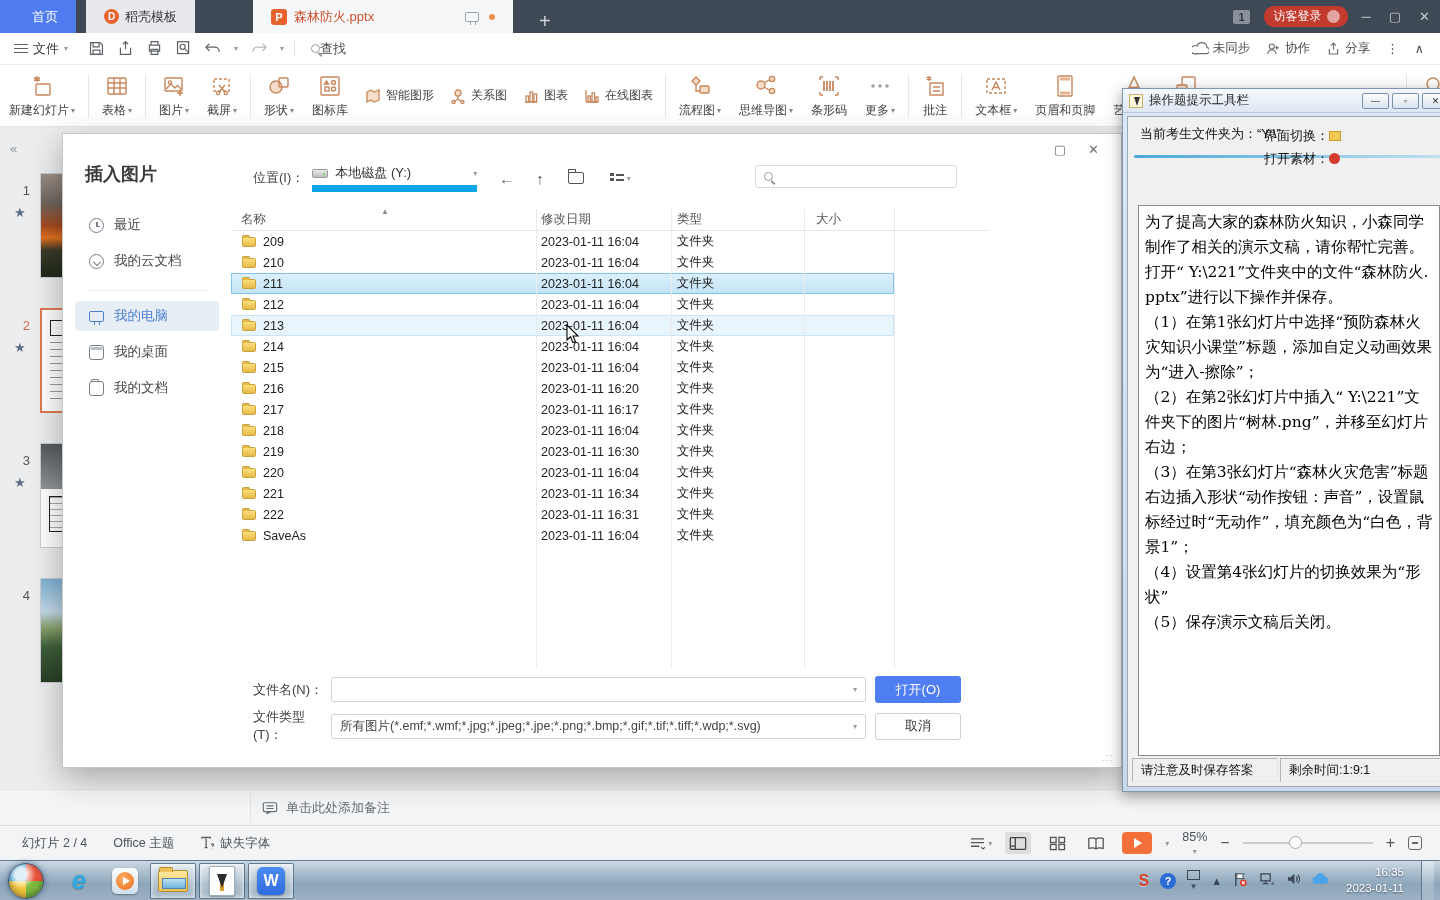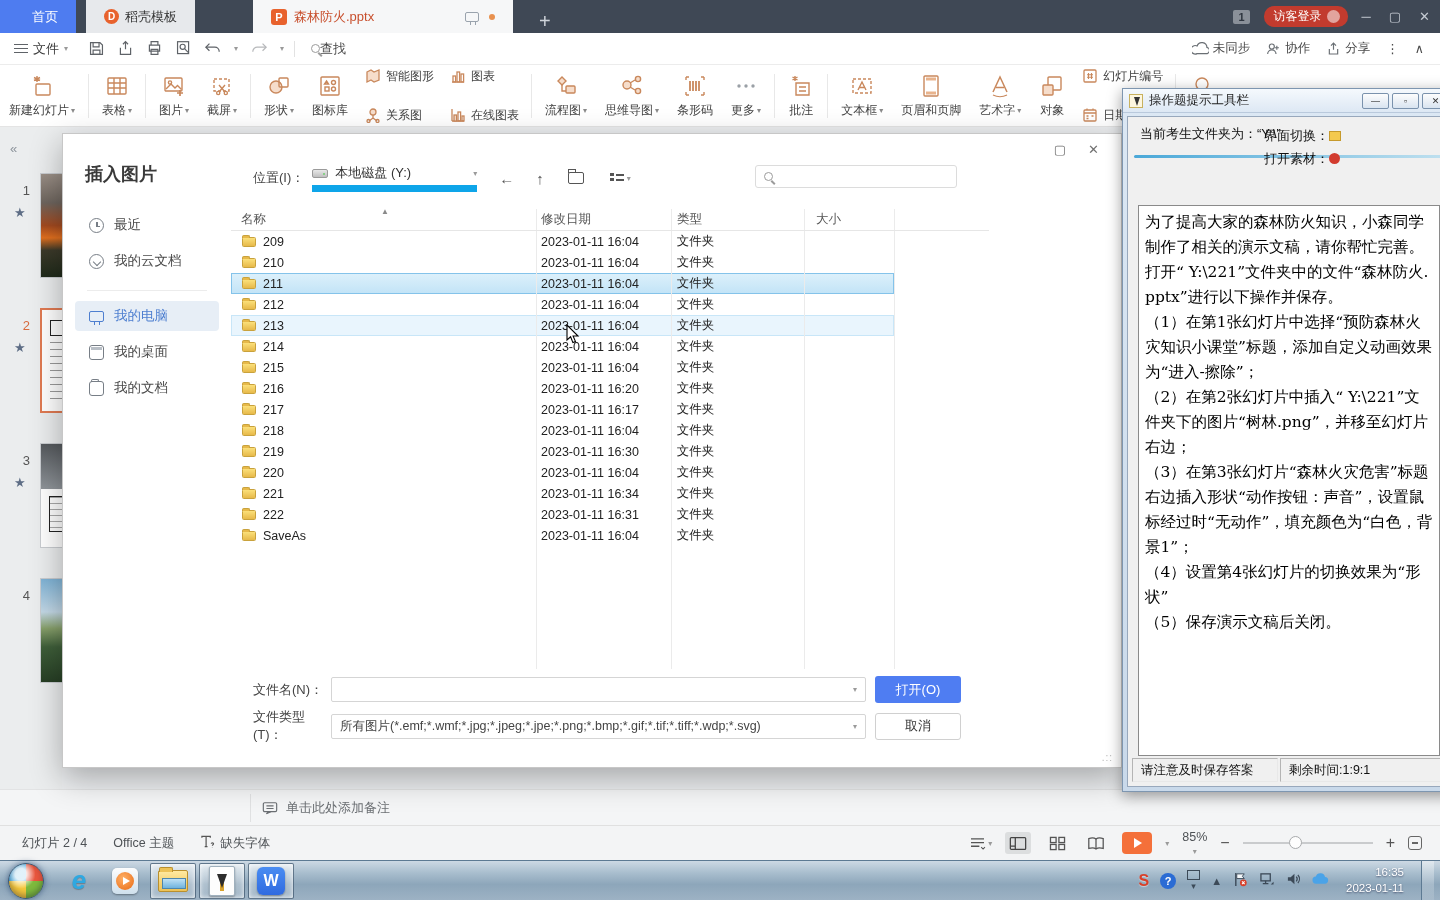--- a/index.html
+++ b/index.html
@@ -38,21 +38,21 @@
   .rtab { padding:3px 11px; color:#3c3c3c; font-size:13.5px; border-radius:12px; white-space:nowrap; }
   .rtab.active { background:#e8622d; color:#fff; }
   .findbox { display:flex; align-items:center; color:#4a4a4a; margin-left:6px; }
   .mb-right { margin-left:auto; display:flex; align-items:center; gap:16px; padding-right:16px; color:#4a4a4a; font-size:12.5px; }
   .mb-item { display:flex; align-items:center; gap:4px; }
 
   
   .ribbon { position:absolute; left:0; top:65px; width:1440px; height:62px; background:#fff; display:flex; align-items:center; border-bottom:1px solid #e4e4e4; }
   .rb-big { display:flex; flex-direction:column; align-items:center; justify-content:center; gap:3px; padding:0 9px; height:56px; }
   .rb-big .lbl { font-size:12px; color:#424242; white-space:nowrap; display:flex; align-items:center; gap:2px; }
-  .rb-stack { display:flex; flex-direction:column; justify-content:space-between; gap:16px; height:56px; padding:0 8px; }
+  .rb-stack { display:flex; flex-direction:row; justify-content:center; gap:16px; height:56px; padding:0 8px; }
   .rb-small { display:flex; align-items:center; gap:5px; font-size:12px; color:#424242; white-space:nowrap; }
   .gdiv { width:1px; height:44px; background:#e8e8e8; margin:0 4px; flex:0 0 1px; }
   .ric { color:#c9885c; }
   .ric svg { display:block; }
   .dn { font-size:8px; color:#8a8a8a; }
 
   
   .slidepanel { position:absolute; left:0; top:127px; width:62px; height:662px; background:#ebedee; overflow:hidden; }
   .collapse { position:absolute; left:10px; top:14px; color:#8d949c; font-size:13px; }
   .slides { position:absolute; left:0; top:46px; width:62px; }
@@ -638,21 +638,21 @@
         <path d="M5 5h8M5 8h8"></path>
       </svg>
     <span>单击此处添加备注</span>
   </div>
 </div>
 
 <div class="statusbar">
   <div class="sb-left">
     <span>幻灯片 2 / 4</span>
     <span>Office 主题</span>
-    <span style="display:flex;gap:5px;">
+    <span style="display:flex;align-items:center;gap:5px;">
       <svg width="15" height="14" viewBox="0 0 16 15" fill="none" stroke="#555" stroke-width="1.3">
           <path d="M2 3V1.5h9V3M6.5 1.5v11M5 12.5h3"></path>
           <path d="M12 9.5c0-1.5 2.5-1.5 2.5 0 0 1-1.3 1-1.3 2M13.2 13.6v.4" stroke-width="1.2"></path>
         </svg>
       <span>缺失字体</span>
     </span>
   </div>
   <div class="sb-right">
     <span style="display:flex;align-items:center;gap:2px;">
       <svg width="17" height="13" viewBox="0 0 18 14" fill="none" stroke="#555" stroke-width="1.5">

